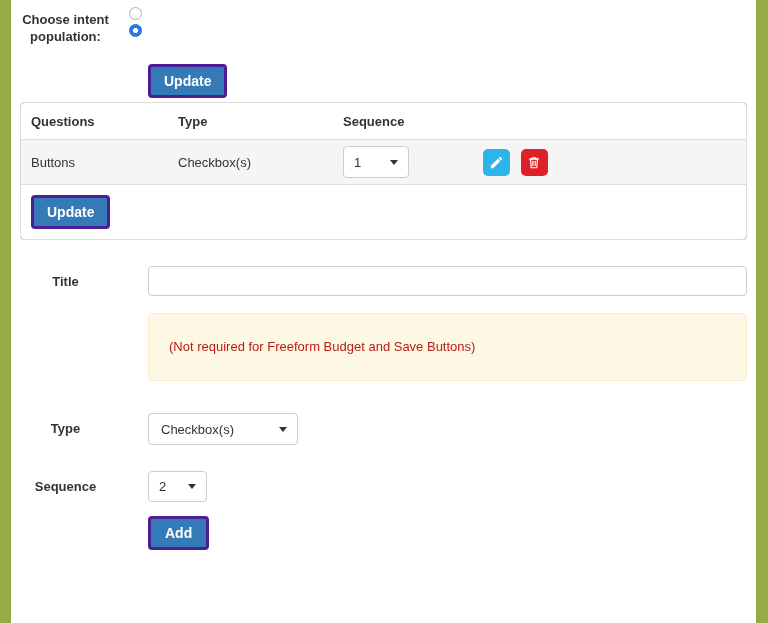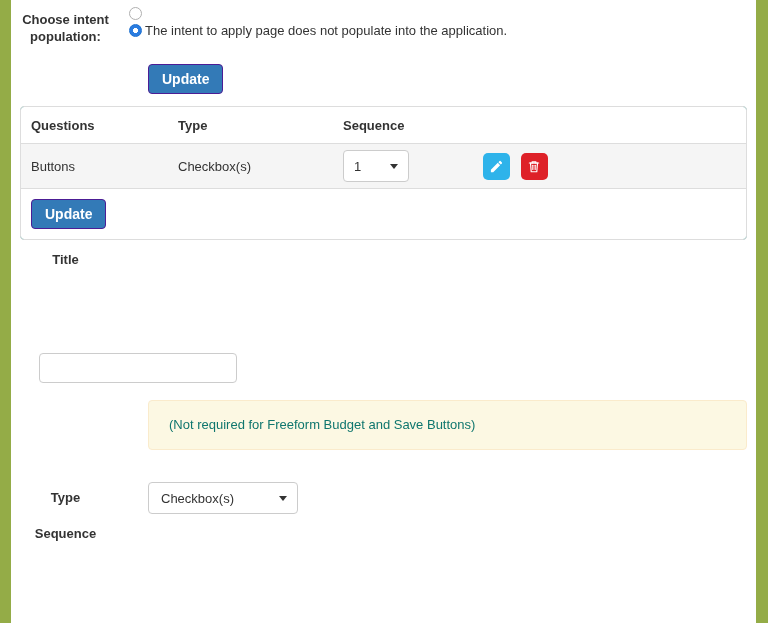--- a/index.html
+++ b/index.html
@@ -34,27 +34,27 @@
   .radio.selected {
     border: 1px solid #1b6fd0;
     background: radial-gradient(circle, #ffffff 0 2.4px, #2a7ce0 2.5px);
   }
 
   
   .btn {
     display: inline-block; border-radius: 4px; font-size: 14px; font-weight: bold;
     font-family: "Liberation Sans", sans-serif; cursor: pointer; line-height: 16px;
   }
-  .btn-primary { background: #337ab7; border: 1px solid #4c1d95; color: #fff; padding: 6px 13px; }
+  .btn-primary { background: #337ab7; border: 3px solid #4c1d95; color: #fff; padding: 6px 13px; }
   .update-row { margin-top: 19px; }
 
   
   .panel {
     border: 1px solid #ddd; border-radius: 4px;
-    margin: 12px 9px 0 9px; overflow: hidden; background: #0f766e;
+    margin: 4px 9px 0 9px; overflow: hidden; background: #0f766e;
   }
   table.q-table { width: 100%; border-collapse: collapse; }
   .q-table th {
     text-align: left; font-weight: bold; font-size: 13px;
     padding: 11px 10px 10px 10px; border-bottom: 1px solid #ddd; background: #fff;
   }
   .q-table td {
     background: #f5f5f5; border-bottom: 1px solid #ddd;
     padding: 6px 10px; vertical-align: middle;
   }
@@ -82,51 +82,50 @@
   .icon-btn {
     width: 27px; height: 27px; border: none; border-radius: 5px;
     display: inline-flex; align-items: center; justify-content: center;
     vertical-align: middle; cursor: pointer; padding: 0; margin-right: 7px;
   }
   .icon-btn.edit { background: #2eb3ea; }
   .icon-btn.delete { background: #de2128; }
 
   
   .section-gap { margin-top: 85px; }
-  .gap15 { margin-top: 4px; flex-direction: column; }
+  .gap15 { margin-top: 26px; }
   .gap17 { margin-top: 17px; }
   .gap32 { margin-top: 32px; }
   .gap14 { margin-top: 14px; }
   .text-input {
     width: 100%; height: 30px; border: 1px solid #ccc; border-radius: 4px;
     padding: 0 10px; font-family: "Liberation Sans", sans-serif; font-size: 13px; color: #333;
   }
   .alert-warning {
-    background: #fcf8e3; border: 1px solid #faebcc; color: #0f766e;
-    border-radius: 4px; padding: 15px 20px; line-height: 18px;
+    background: #fcf8e3; border: 1px solid #faebcc; color: #b91c1c;
+    border-radius: 4px; padding: 24px 20px; line-height: 18px;
   }
   .btn-add { padding: 6px 14px; }
 </style>
 </head>
 <body>
 
 <div class="green-bar left"></div>
 <div class="green-bar right"></div>
 
 <div class="content">
 
   <div class="form-row">
     <div class="label-col intent-label">Choose intent population:</div>
     <div class="radio-col">
       <div class="radio-line">
         <span class="radio"></span>
       </div>
       <div class="radio-line">
         <span class="radio selected"></span>
-        <span>The intent to apply page does not populate into the application.</span>
       </div>
     </div>
   </div>
 
   <div class="form-row update-row">
     <div class="label-col"></div>
     <div class="ctrl-col">
       <button class="btn btn-primary">Update</button>
     </div>
   </div>

